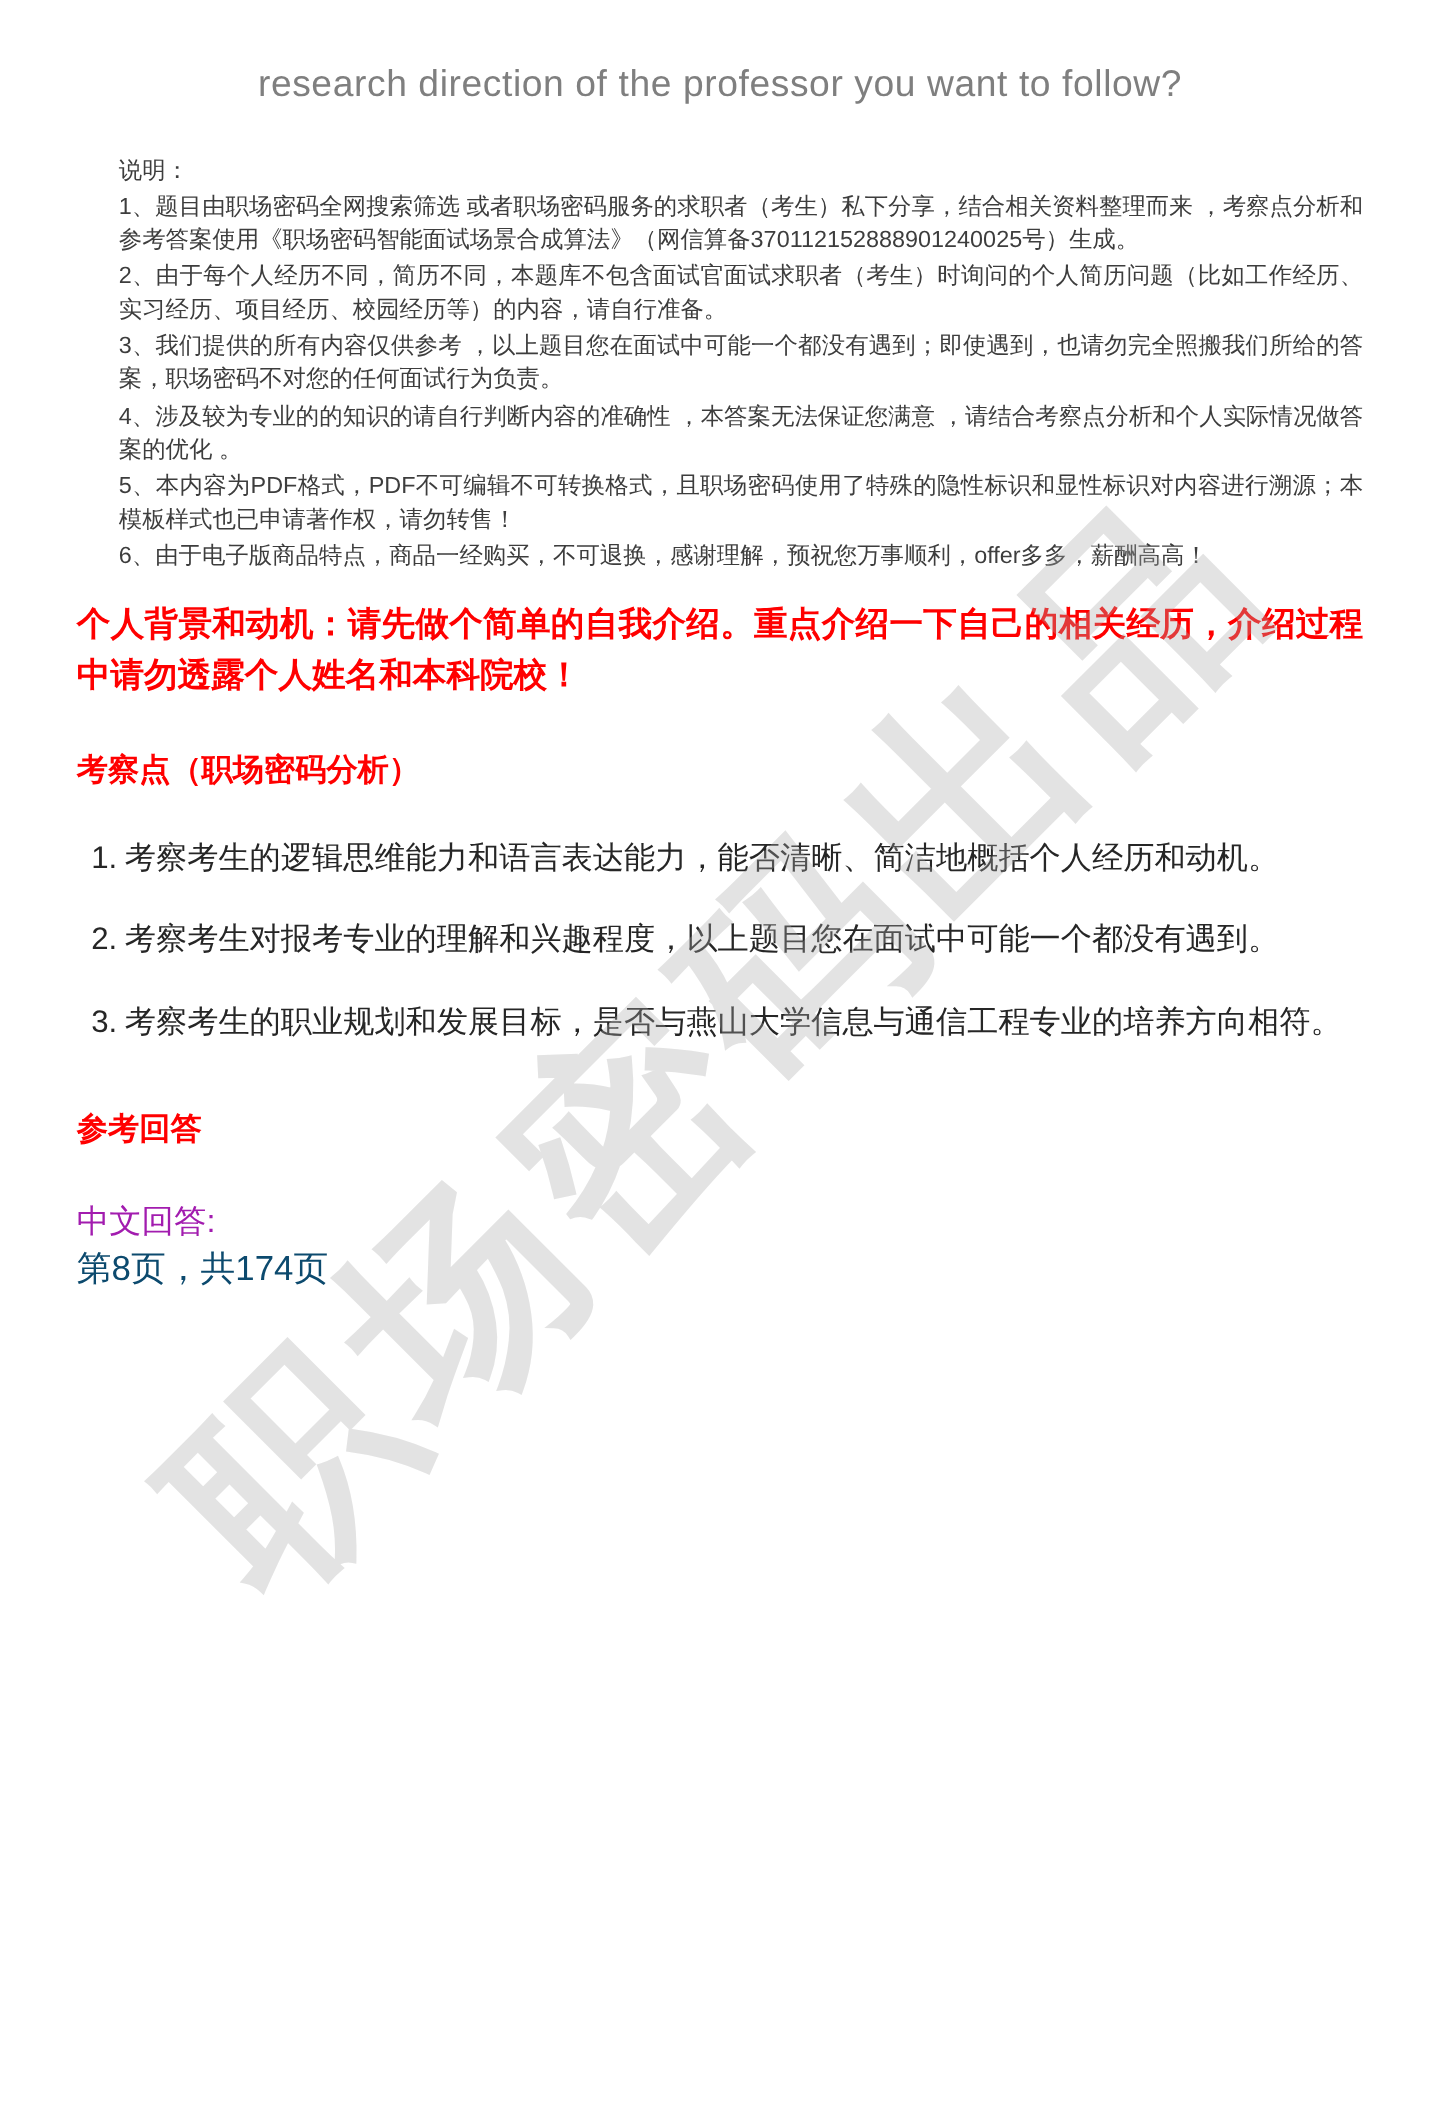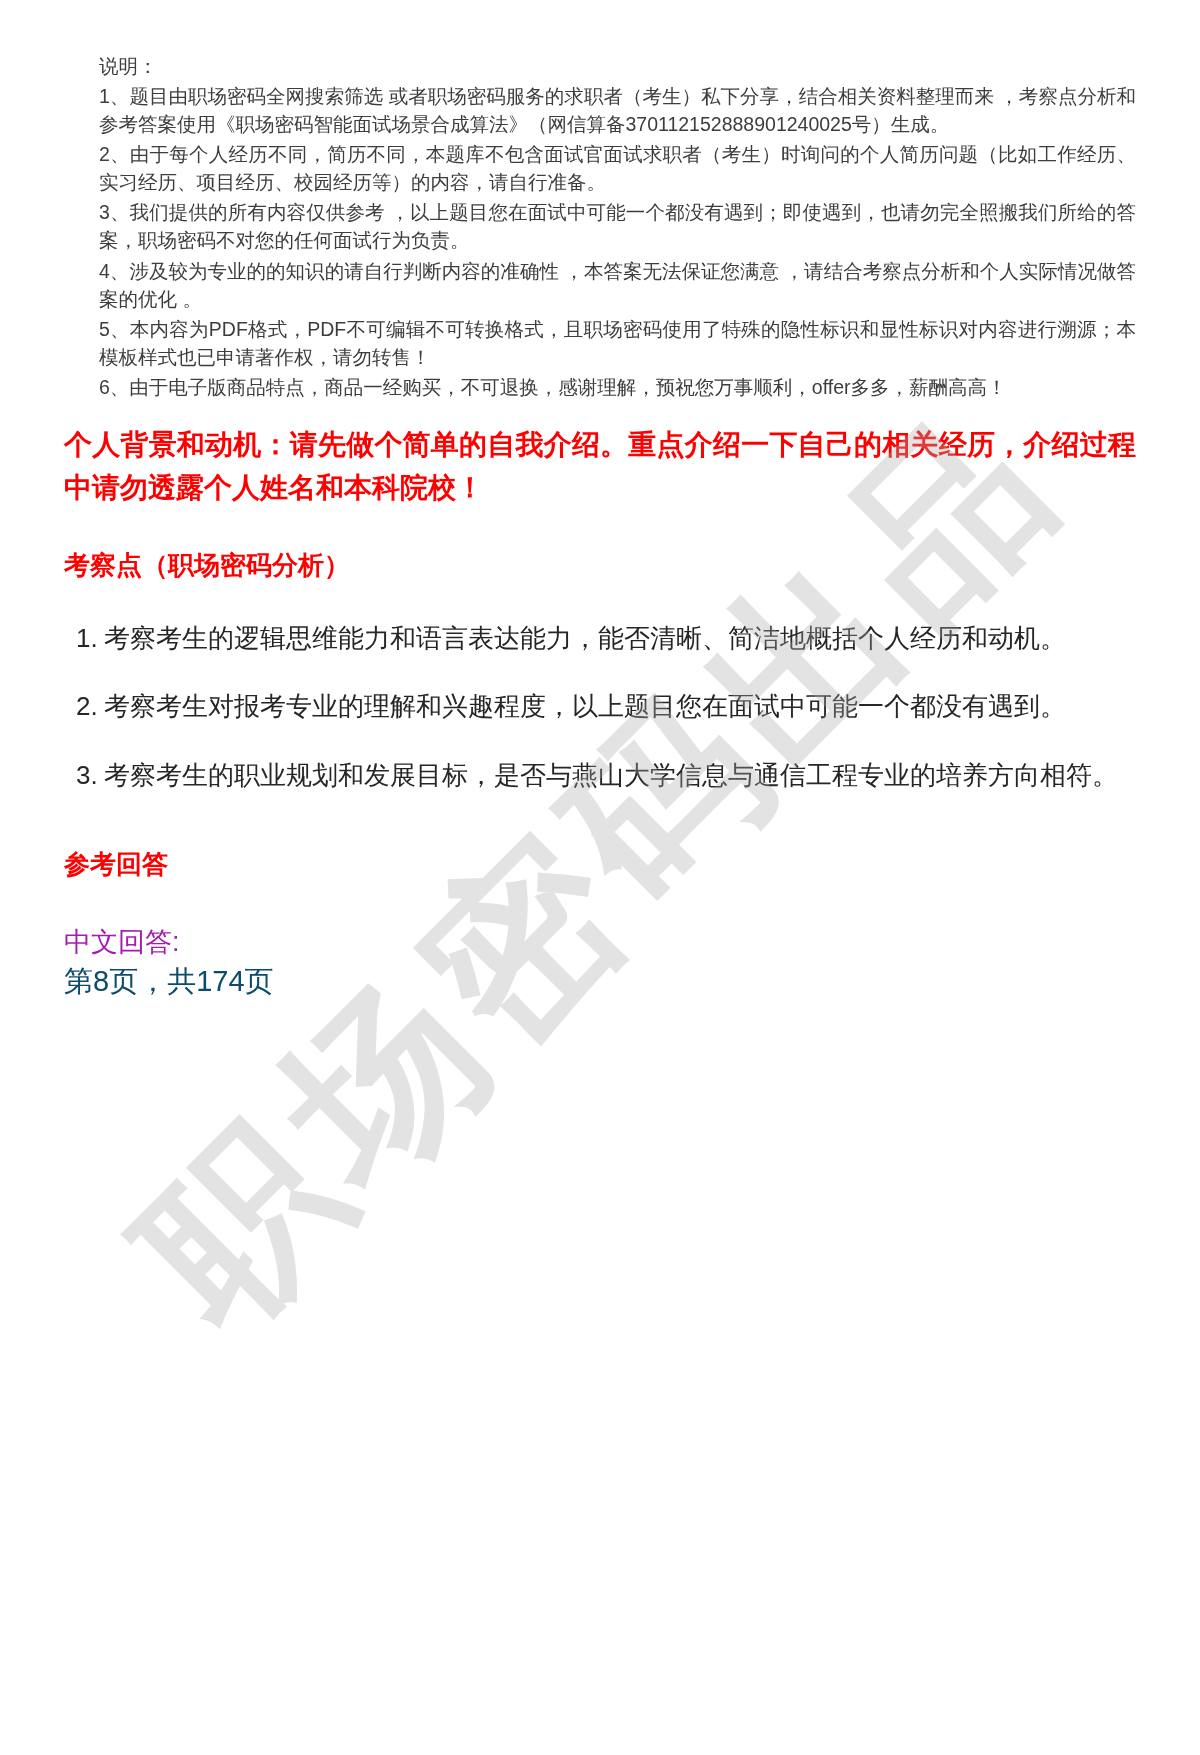--- a/index.html
+++ b/index.html
@@ -107,20 +107,21 @@
 </style>
 </head>
 <body>
 
 <div class="page">
 
   <div class="watermark">职场密码出品</div>
 
   <div class="content">
 
+    <h1 class="doc-title">research direction of the professor you want to follow?</h1>
 
     <div class="notes">
       <div class="note-item">说明：</div>
       <div class="note-item">1、题目由职场密码全网搜索筛选 或者职场密码服务的求职者（考生）私下分享，结合相关资料整理而来 ，考察点分析和参考答案使用《职场密码智能面试场景合成算法》（网信算备370112152888901240025号）生成。</div>
       <div class="note-item">2、由于每个人经历不同，简历不同，本题库不包含面试官面试求职者（考生）时询问的个人简历问题（比如工作经历、实习经历、项目经历、校园经历等）的内容，请自行准备。</div>
       <div class="note-item">3、我们提供的所有内容仅供参考 ，以上题目您在面试中可能一个都没有遇到；即使遇到，也请勿完全照搬我们所给的答案，职场密码不对您的任何面试行为负责。</div>
       <div class="note-item">4、涉及较为专业的的知识的请自行判断内容的准确性 ，本答案无法保证您满意 ，请结合考察点分析和个人实际情况做答案的优化 。</div>
       <div class="note-item">5、本内容为PDF格式，PDF不可编辑不可转换格式，且职场密码使用了特殊的隐性标识和显性标识对内容进行溯源；本模板样式也已申请著作权，请勿转售！</div>
       <div class="note-item">6、由于电子版商品特点，商品一经购买，不可退换，感谢理解，预祝您万事顺利，offer多多，薪酬高高！</div>
     </div>

